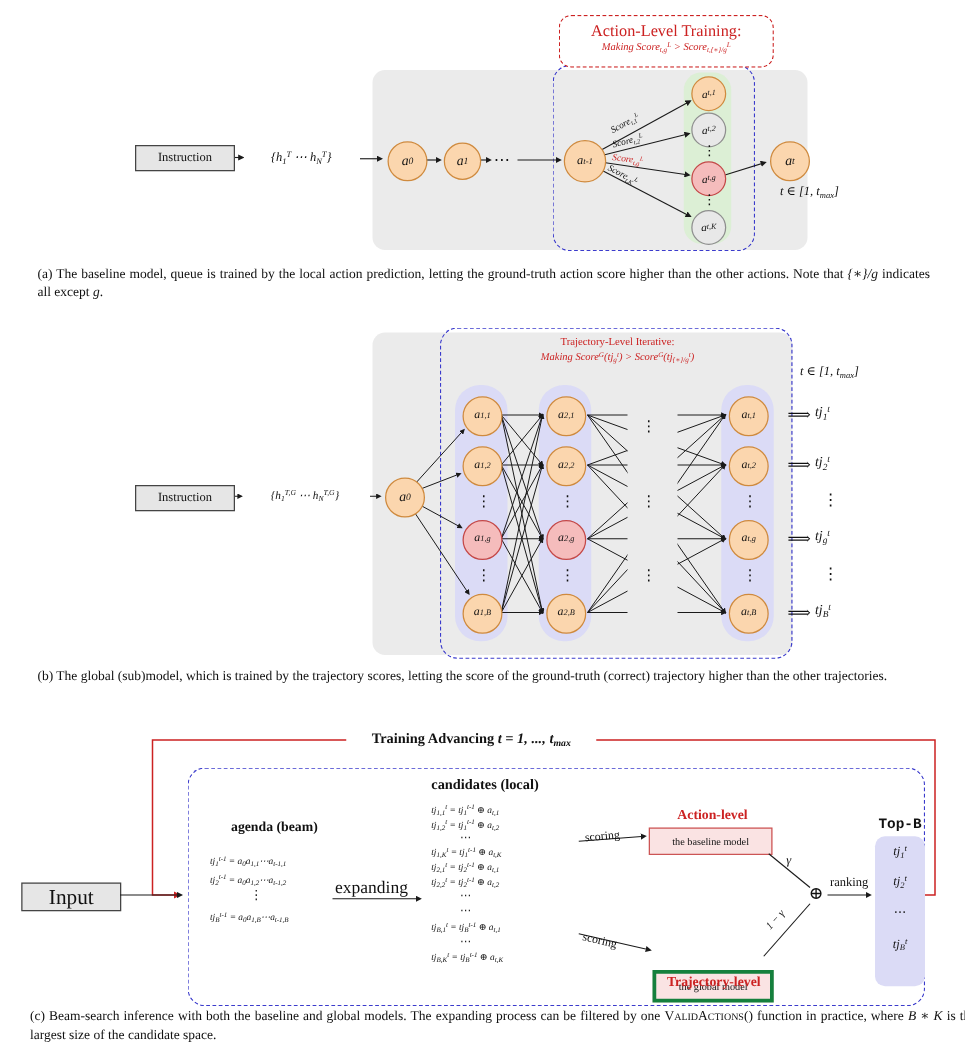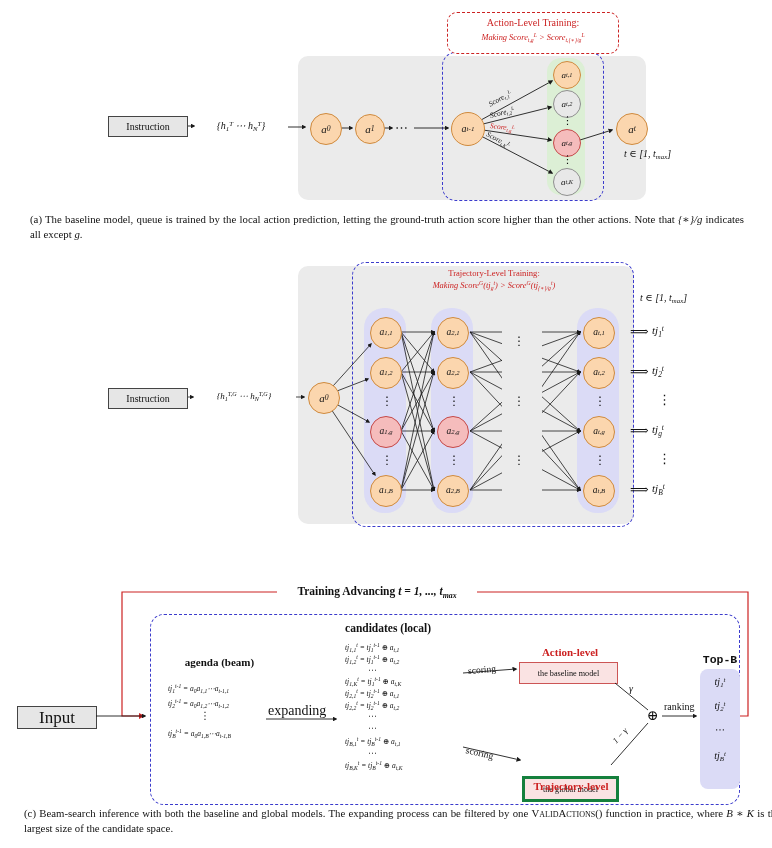--- a/index.html
+++ b/index.html
@@ -30,21 +30,21 @@
 </style>
 </head>
 <body>
 
 <div id="root">
 
   <div class="panel" style="left:298px;top:56px;width:348px;height:144px;"></div>
   <div class="greenbox" style="left:547px;top:58px;width:38px;height:137px;"></div>
   <div class="bluedash" style="left:442px;top:52px;width:160px;height:147px;"></div>
   <div class="reddash" style="left:447px;top:12px;width:170px;height:40px;">
-    <div class="red" style="position:absolute;left:0;top:4px;width:100%;text-align:center;font-size:10px;">Action-Level Training:</div>
+    <div class="red" style="position:absolute;left:0;top:4px;width:100%;text-align:center;font-size:13px;">Action-Level Training:</div>
     <div class="red m" style="position:absolute;left:0;top:20px;width:100%;text-align:center;font-size:8.4px;">Making Score<sub>t,g</sub><sup>L</sup> &gt; Score<sub>t,{∗}/g</sub><sup>L</sup></div>
   </div>
 
   <svg class="layer" width="772" height="848" viewBox="0 0 772 848">
     <defs>
       <marker id="abA" viewBox="0 0 10 10" refX="7" refY="5" markerWidth="5.5" markerHeight="5.5" orient="auto-start-reverse">
           <path d="M0 0L10 5L0 10z" fill="#1a1a1a"></path>
         </marker>
     </defs>
     <g stroke="#1a1a1a" stroke-width="0.9">
@@ -131,21 +131,21 @@
       <line x1="470" y1="431" x2="580" y2="431" marker-end="url(#abB)"></line>
       <line x1="470" y1="431" x2="580" y2="490" marker-end="url(#abB)"></line>
       <line x1="470" y1="490" x2="580" y2="332" marker-end="url(#abB)"></line>
       <line x1="470" y1="490" x2="580" y2="372" marker-end="url(#abB)"></line>
       <line x1="470" y1="490" x2="580" y2="431" marker-end="url(#abB)"></line>
       <line x1="470" y1="490" x2="580" y2="490" marker-end="url(#abB)"></line>
     </g>
     <rect x="502" y="314" width="40" height="198" fill="#EBEBEB"></rect>
   </svg>
 
-  <div class="red" style="position:absolute;left:366px;top:268px;width:256px;text-align:center;font-size:8.6px;">Trajectory-Level Training:</div>
+  <div class="red" style="position:absolute;left:366px;top:268px;width:256px;text-align:center;font-size:8.6px;">Trajectory-Level Iterative:</div>
   <div class="red m" style="position:absolute;left:366px;top:281px;width:256px;text-align:center;font-size:8.4px;">Making Score<sup>G</sup>(tj<sub>g</sub><sup>t</sup>) &gt; Score<sup>G</sup>(tj<sub>{∗}/g</sub><sup>t</sup>)</div>
   <span class="lbl m" style="left:640px;top:292px;font-size:10px;">t ∈ [1, t<sub>max</sub>]</span>
   <div class="gbox" style="left:108px;top:388px;width:78px;height:19px;font-size:10px;">Instruction</div>
   <span class="lbl m" style="left:194px;top:391px;width:100px;text-align:center;font-size:9px;">{h<sub>1</sub><sup>T,G</sup> ⋯ h<sub>N</sub><sup>T,G</sup>}</span>
   <div class="node peach" style="left:308px;top:382px;width:30px;height:30px;font-size:11px;font-style:italic;">a<sub>0</sub></div>
 
   <div class="node peach" style="left:370px;top:317px;width:30px;height:30px;font-size:9.5px;font-style:italic;">a<sub>1,1</sub></div>
   <div class="node peach" style="left:370px;top:357px;width:30px;height:30px;font-size:9.5px;font-style:italic;">a<sub>1,2</sub></div>
   <div class="node pinkn" style="left:370px;top:416px;width:30px;height:30px;font-size:9.5px;font-style:italic;">a<sub>1,g</sub></div>
   <div class="node peach" style="left:370px;top:475px;width:30px;height:30px;font-size:9.5px;font-style:italic;">a<sub>1,B</sub></div>
@@ -174,20 +174,23 @@
   <span class="lbl" style="left:630px;top:364px;font-size:13px;">⟹</span>
   <span class="lbl" style="left:630px;top:423px;font-size:13px;">⟹</span>
   <span class="lbl" style="left:630px;top:482px;font-size:13px;">⟹</span>
   <span class="lbl m" style="left:652px;top:324px;font-size:11px;">tj<sub>1</sub><sup>t</sup></span>
   <span class="lbl m" style="left:652px;top:364px;font-size:11px;">tj<sub>2</sub><sup>t</sup></span>
   <span class="lbl m" style="left:652px;top:423px;font-size:11px;">tj<sub>g</sub><sup>t</sup></span>
   <span class="lbl m" style="left:652px;top:482px;font-size:11px;">tj<sub>B</sub><sup>t</sup></span>
   <span class="lbl" style="left:658px;top:392px;font-size:13px;">⋮</span>
   <span class="lbl" style="left:658px;top:451px;font-size:13px;">⋮</span>
 
+  <div class="cap" style="left:30px;top:534px;width:714px;">
+    <span>(b) The global (sub)model, which is trained by the trajectory scores, letting the score of the ground-truth (correct) trajectory higher than the other trajectories.</span>
+  </div>
 
   <div class="bluedash" style="left:150px;top:614px;width:588px;height:189px;"></div>
   <div style="position:absolute;left:519px;top:662px;width:97px;height:20px;background:#FAE3E3;border:1px solid #C55;display:flex;align-items:center;justify-content:center;font-size:8.2px;">
     <span>the baseline model</span>
   </div>
   <div style="position:absolute;left:522px;top:755px;width:91px;height:20px;background:#FAE3E3;border:3px solid #15803d;display:flex;align-items:center;justify-content:center;font-size:8.2px;margin-top:21px;">
     <span>the global model</span>
   </div>
   <div class="lav" style="left:700px;top:669px;width:40px;height:120px;border-radius:8px;">
     <span class="lbl m" style="left:0;top:7px;width:100%;text-align:center;font-size:10px;">tj<sub>1</sub><sup>t</sup></span>

